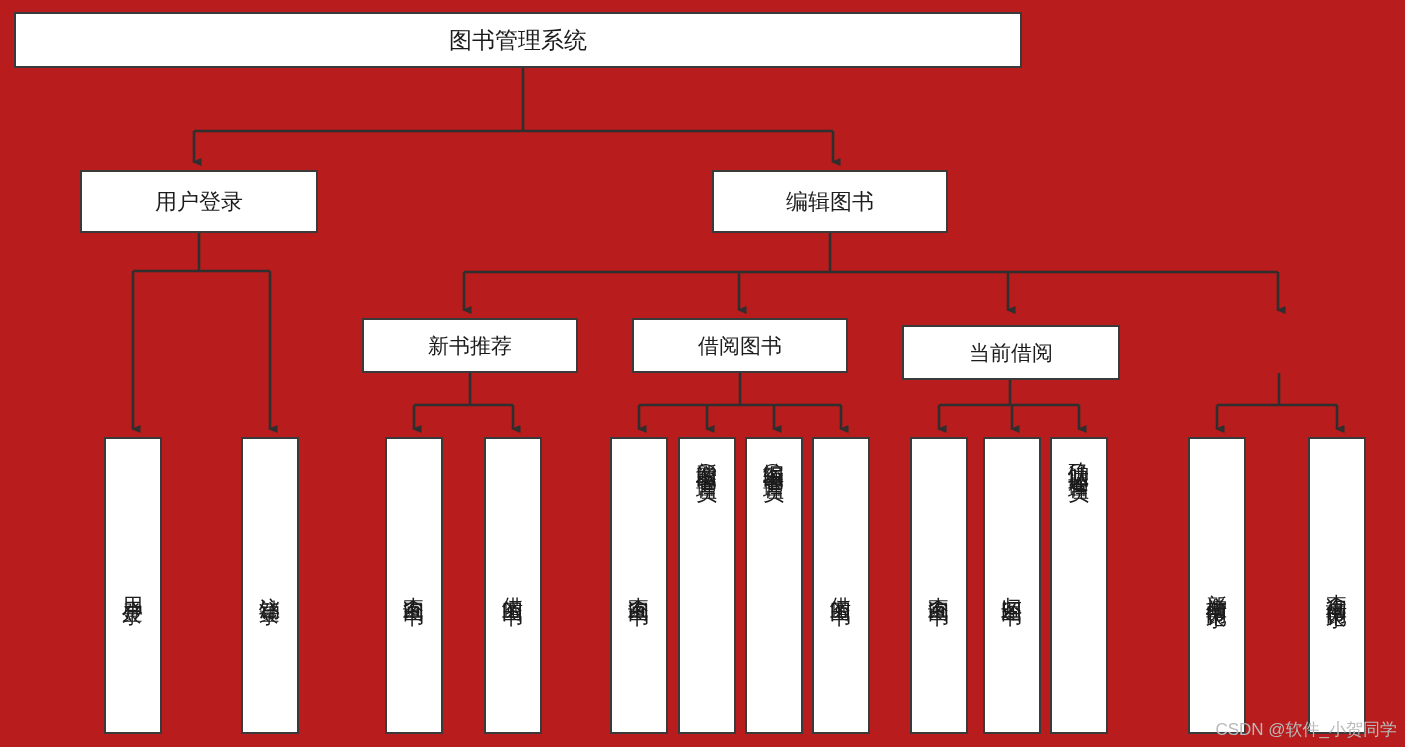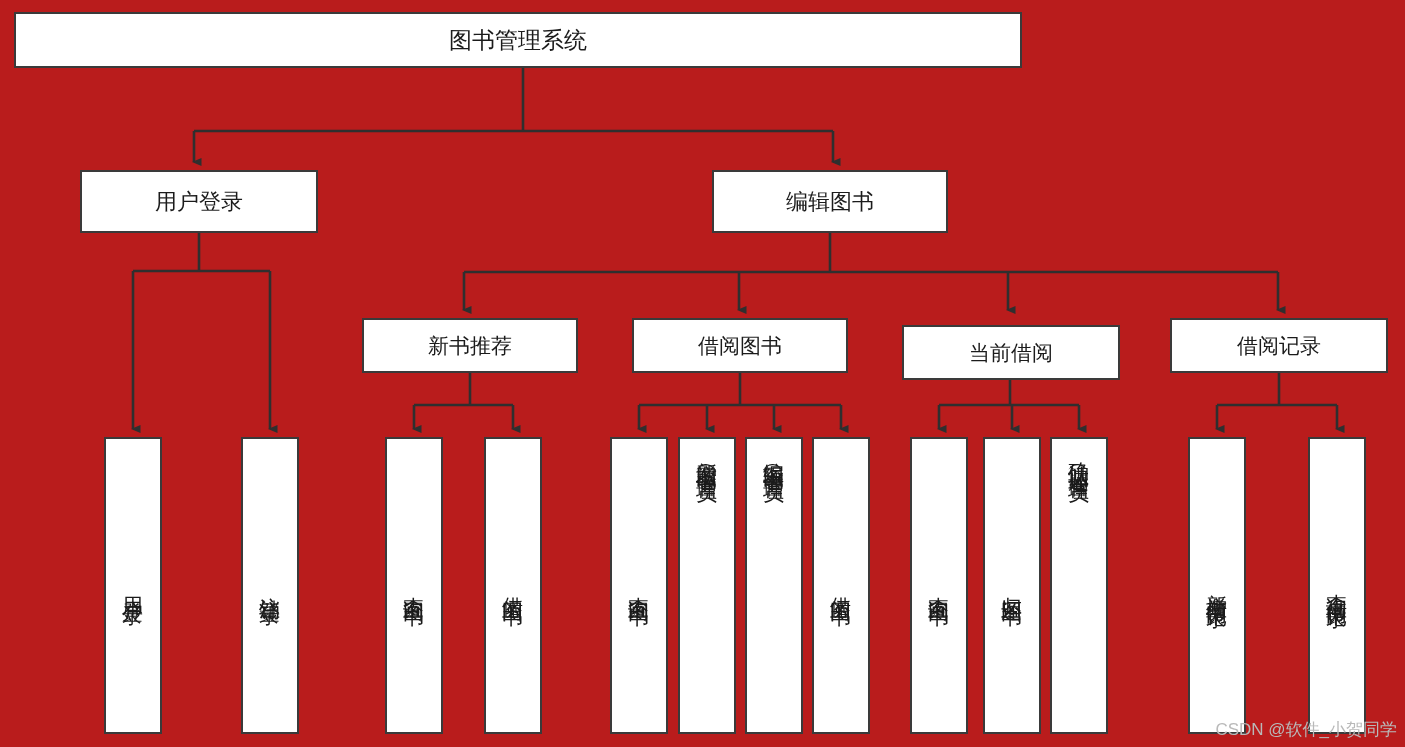--- a/index.html
+++ b/index.html
@@ -137,23 +137,20 @@
 
   <div class="node node-l2" id="node-l2-0" style="left: 362px; top: 318px; width: 216px; height: 55px; border-color: rgb(58, 58, 58); color: rgb(27, 27, 27); background: rgb(255, 255, 255);">
     <span>新书推荐</span>
   </div>
   <div class="node node-l2" id="node-l2-1" style="left: 632px; top: 318px; width: 216px; height: 55px; border-color: rgb(58, 58, 58); color: rgb(27, 27, 27); background: rgb(255, 255, 255);">
     <span>借阅图书</span>
   </div>
   <div class="node node-l2" id="node-l2-2" style="left: 902px; top: 318px; width: 218px; height: 55px; border-color: rgb(58, 58, 58); color: rgb(27, 27, 27); background: rgb(255, 255, 255); margin-top: 7px;">
     <span>当前借阅</span>
   </div>
-  <div class="node node-l2" id="node-l2-3" style="left: 1170px; top: 318px; width: 218px; height: 55px; border-color: rgb(58, 58, 58); color: rgb(27, 27, 27); background: rgb(255, 255, 255);">
-    <span>借阅记录</span>
-  </div>
 
   <div class="node node-leaf center-v" id="node-leaf-0" style="left: 104px; top: 437px; width: 58px; height: 297px; border-color: rgb(58, 58, 58); color: rgb(27, 27, 27); background: rgb(255, 255, 255);">
     <span class="vtext">用户登录</span>
   </div>
   <div class="node node-leaf center-v" id="node-leaf-1" style="left: 241px; top: 437px; width: 58px; height: 297px; border-color: rgb(58, 58, 58); color: rgb(27, 27, 27); background: rgb(255, 255, 255);">
     <span class="vtext">注销登录</span>
   </div>
   <div class="node node-leaf center-v" id="node-leaf-2" style="left: 385px; top: 437px; width: 58px; height: 297px; border-color: rgb(58, 58, 58); color: rgb(27, 27, 27); background: rgb(255, 255, 255);">
     <span class="vtext">查询图书</span>
   </div>

